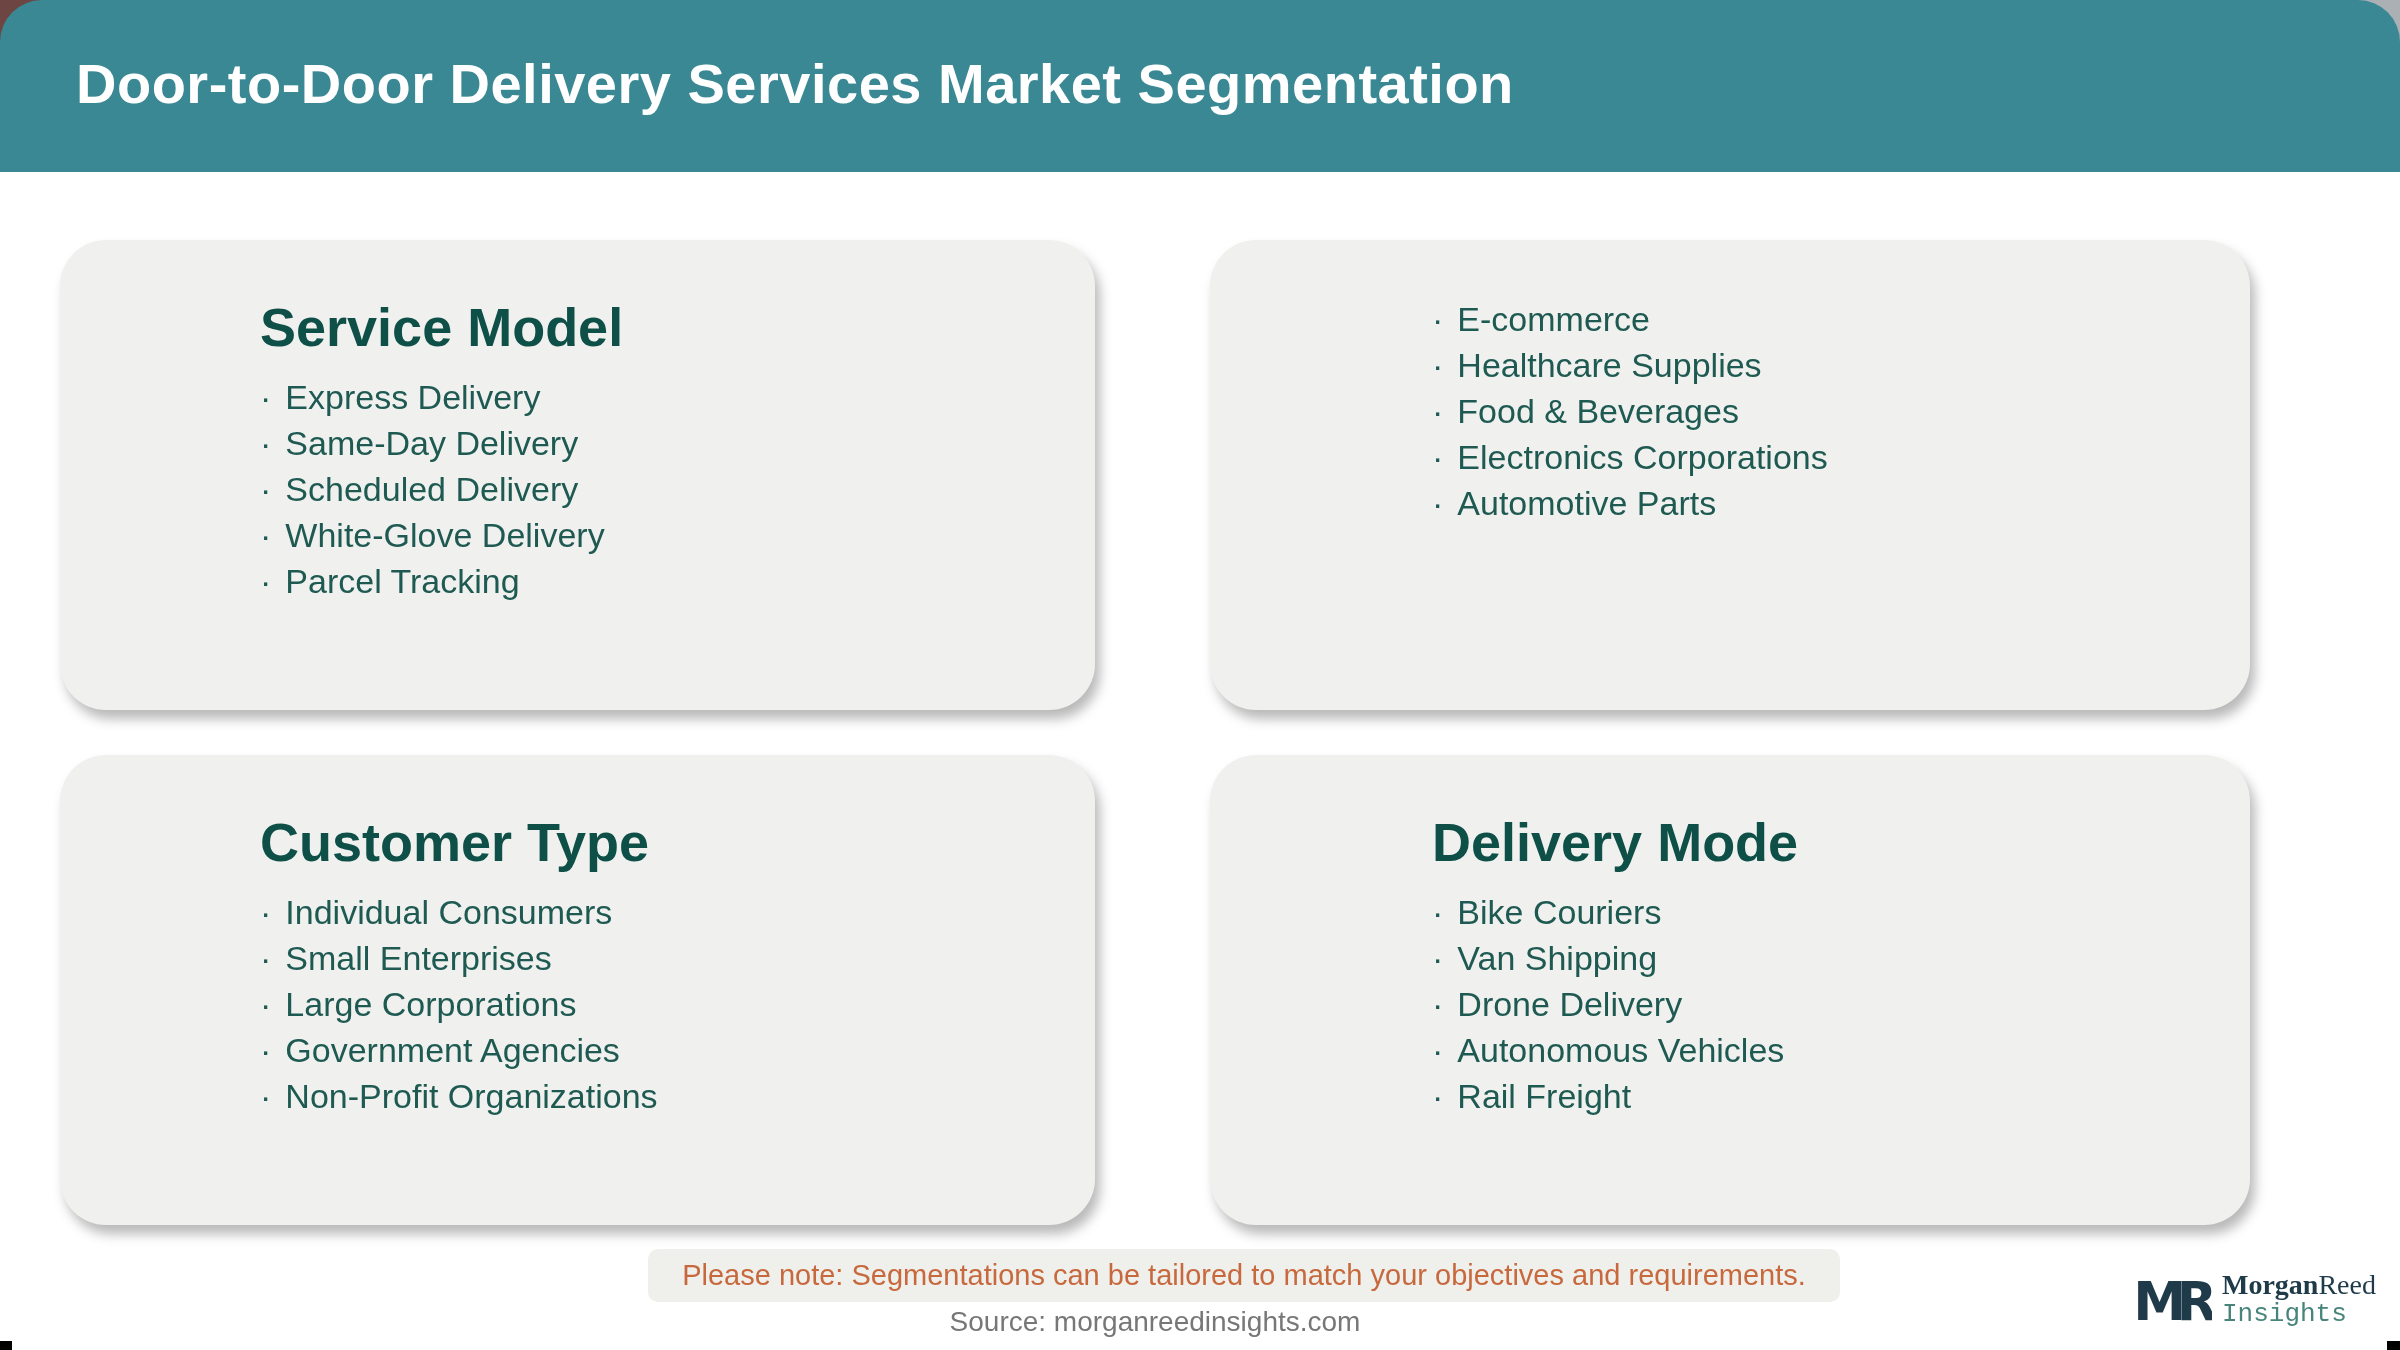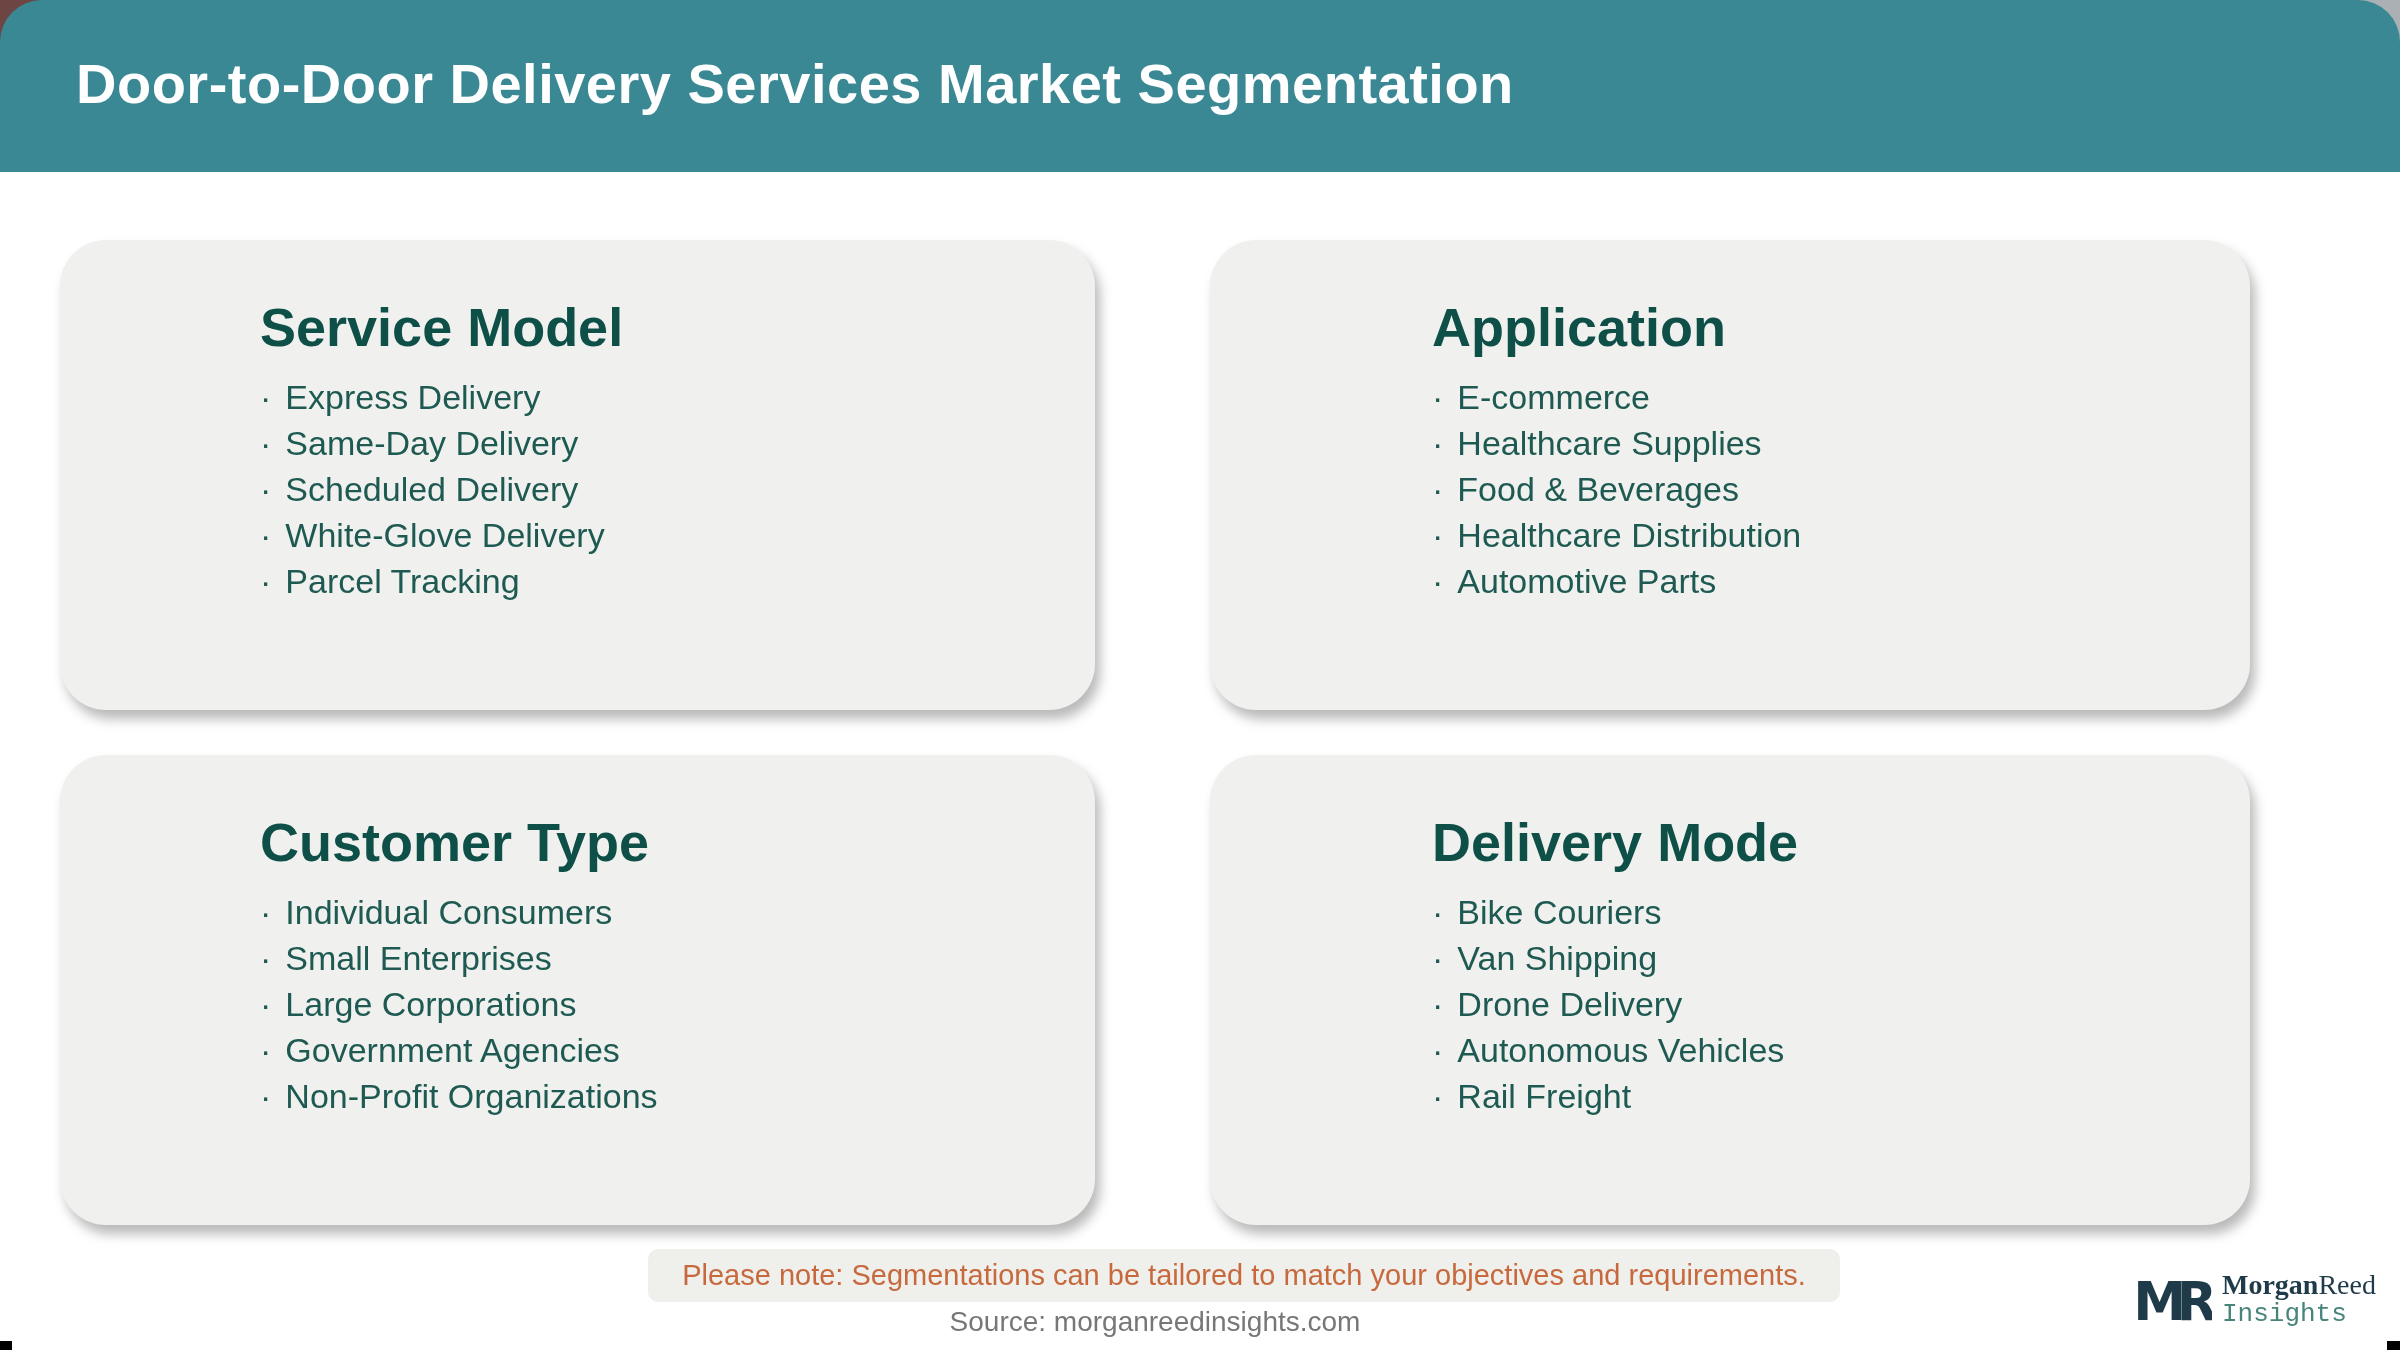--- a/index.html
+++ b/index.html
@@ -120,37 +120,36 @@
           <span class="bullet">·</span>
           <span>White-Glove Delivery</span>
         </li>
         <li>
           <span class="bullet">·</span>
           <span>Parcel Tracking</span>
         </li>
       </ul>
     </section>
     <section class="card">
-      <h2>Application</h2>
       <ul>
         <li>
           <span class="bullet">·</span>
           <span>E-commerce</span>
         </li>
         <li>
           <span class="bullet">·</span>
           <span>Healthcare Supplies</span>
         </li>
         <li>
           <span class="bullet">·</span>
           <span>Food &amp; Beverages</span>
         </li>
         <li>
           <span class="bullet">·</span>
-          <span>Healthcare Distribution</span>
+          <span>Electronics Corporations</span>
         </li>
         <li>
           <span class="bullet">·</span>
           <span>Automotive Parts</span>
         </li>
       </ul>
     </section>
     <section class="card">
       <h2>Customer Type</h2>
       <ul>

